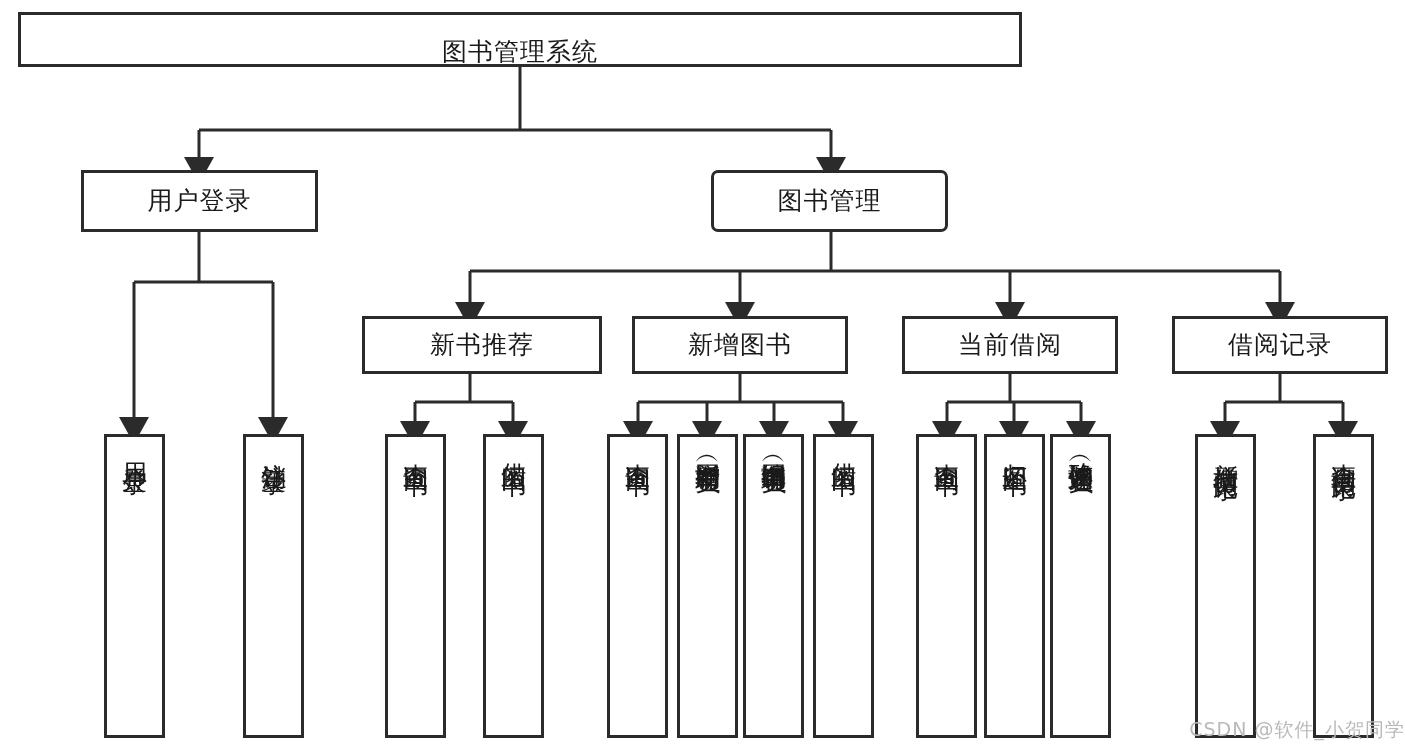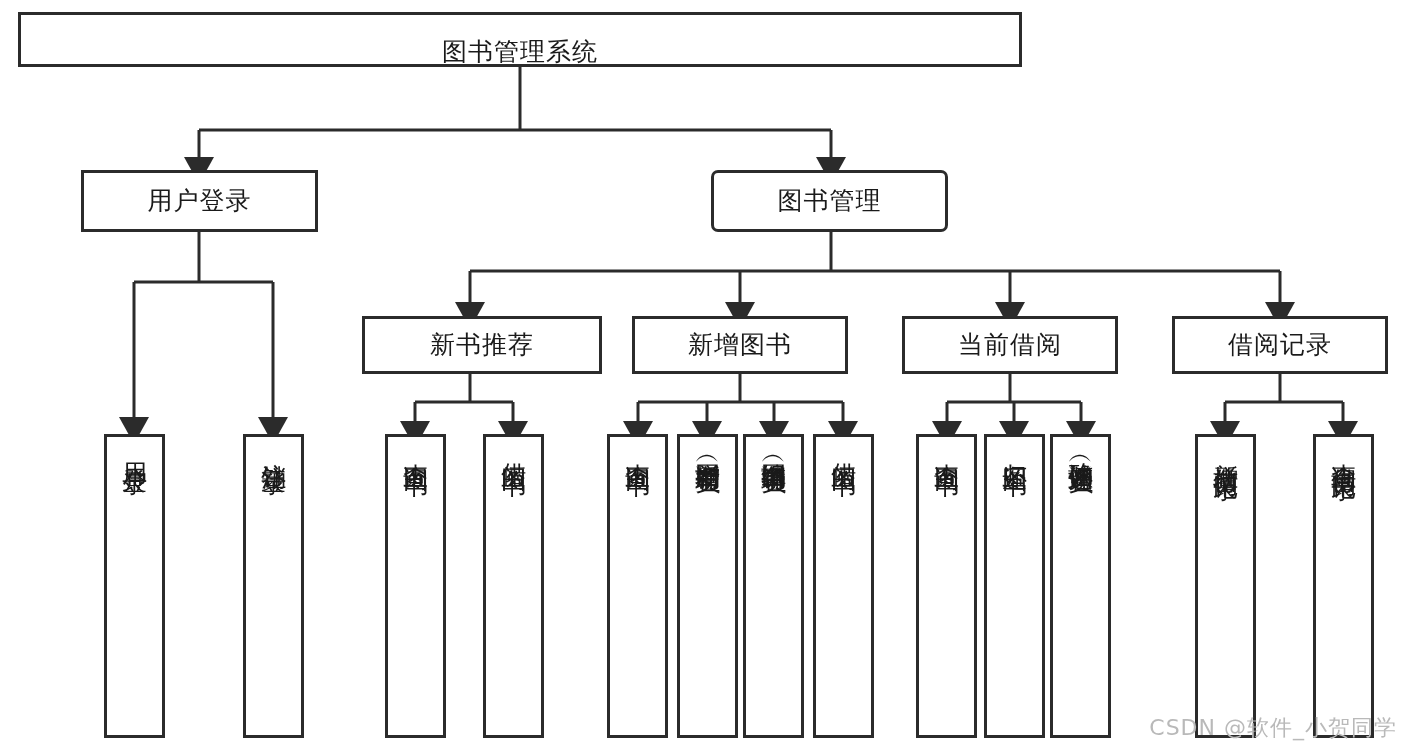--- a/index.html
+++ b/index.html
@@ -64,23 +64,23 @@
     font-size: 25px;
     line-height: 1.02;
     letter-spacing: 3px;
     white-space: nowrap;
   }
   .node.leaf.tall-text .node-label {
     letter-spacing: 1px;
   }
   #watermark {
     position: absolute;
-    right: 8px;
+    right: 0;
     bottom: 4px;
-    font-size: 22px;
+    font-size: 19px;
     color: #b9b9b9;
     letter-spacing: 1px;
     white-space: nowrap;
     user-select: none;
   }
 </style>
 </head>
 <body>
 
 <div id="diagram-canvas">

